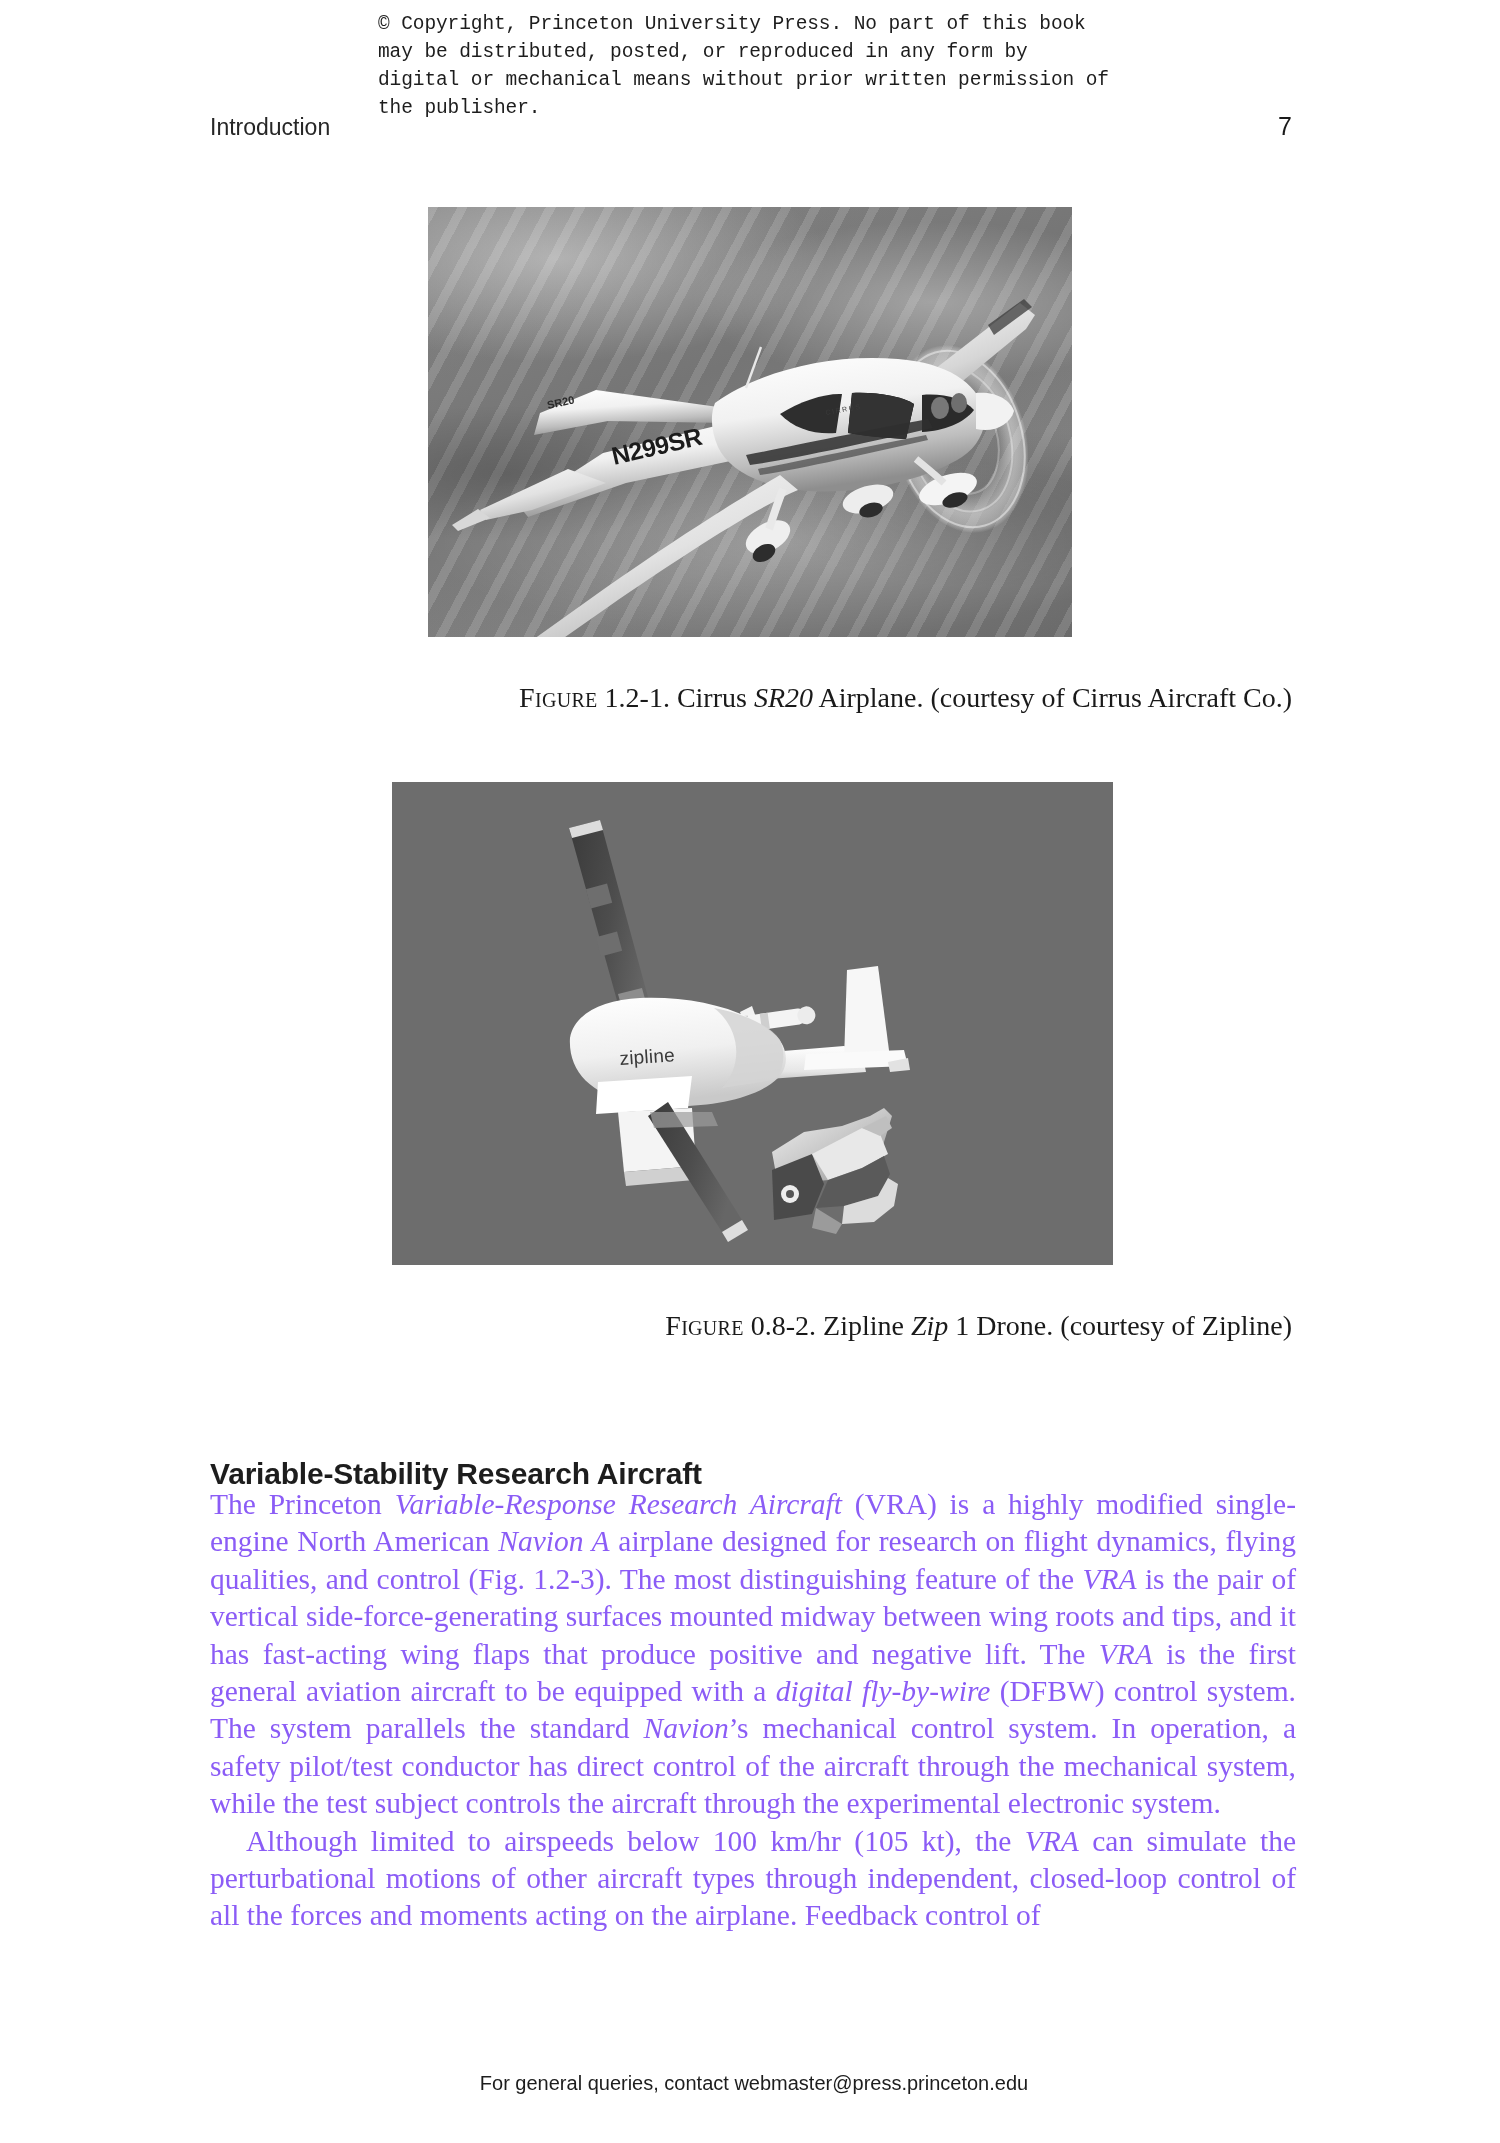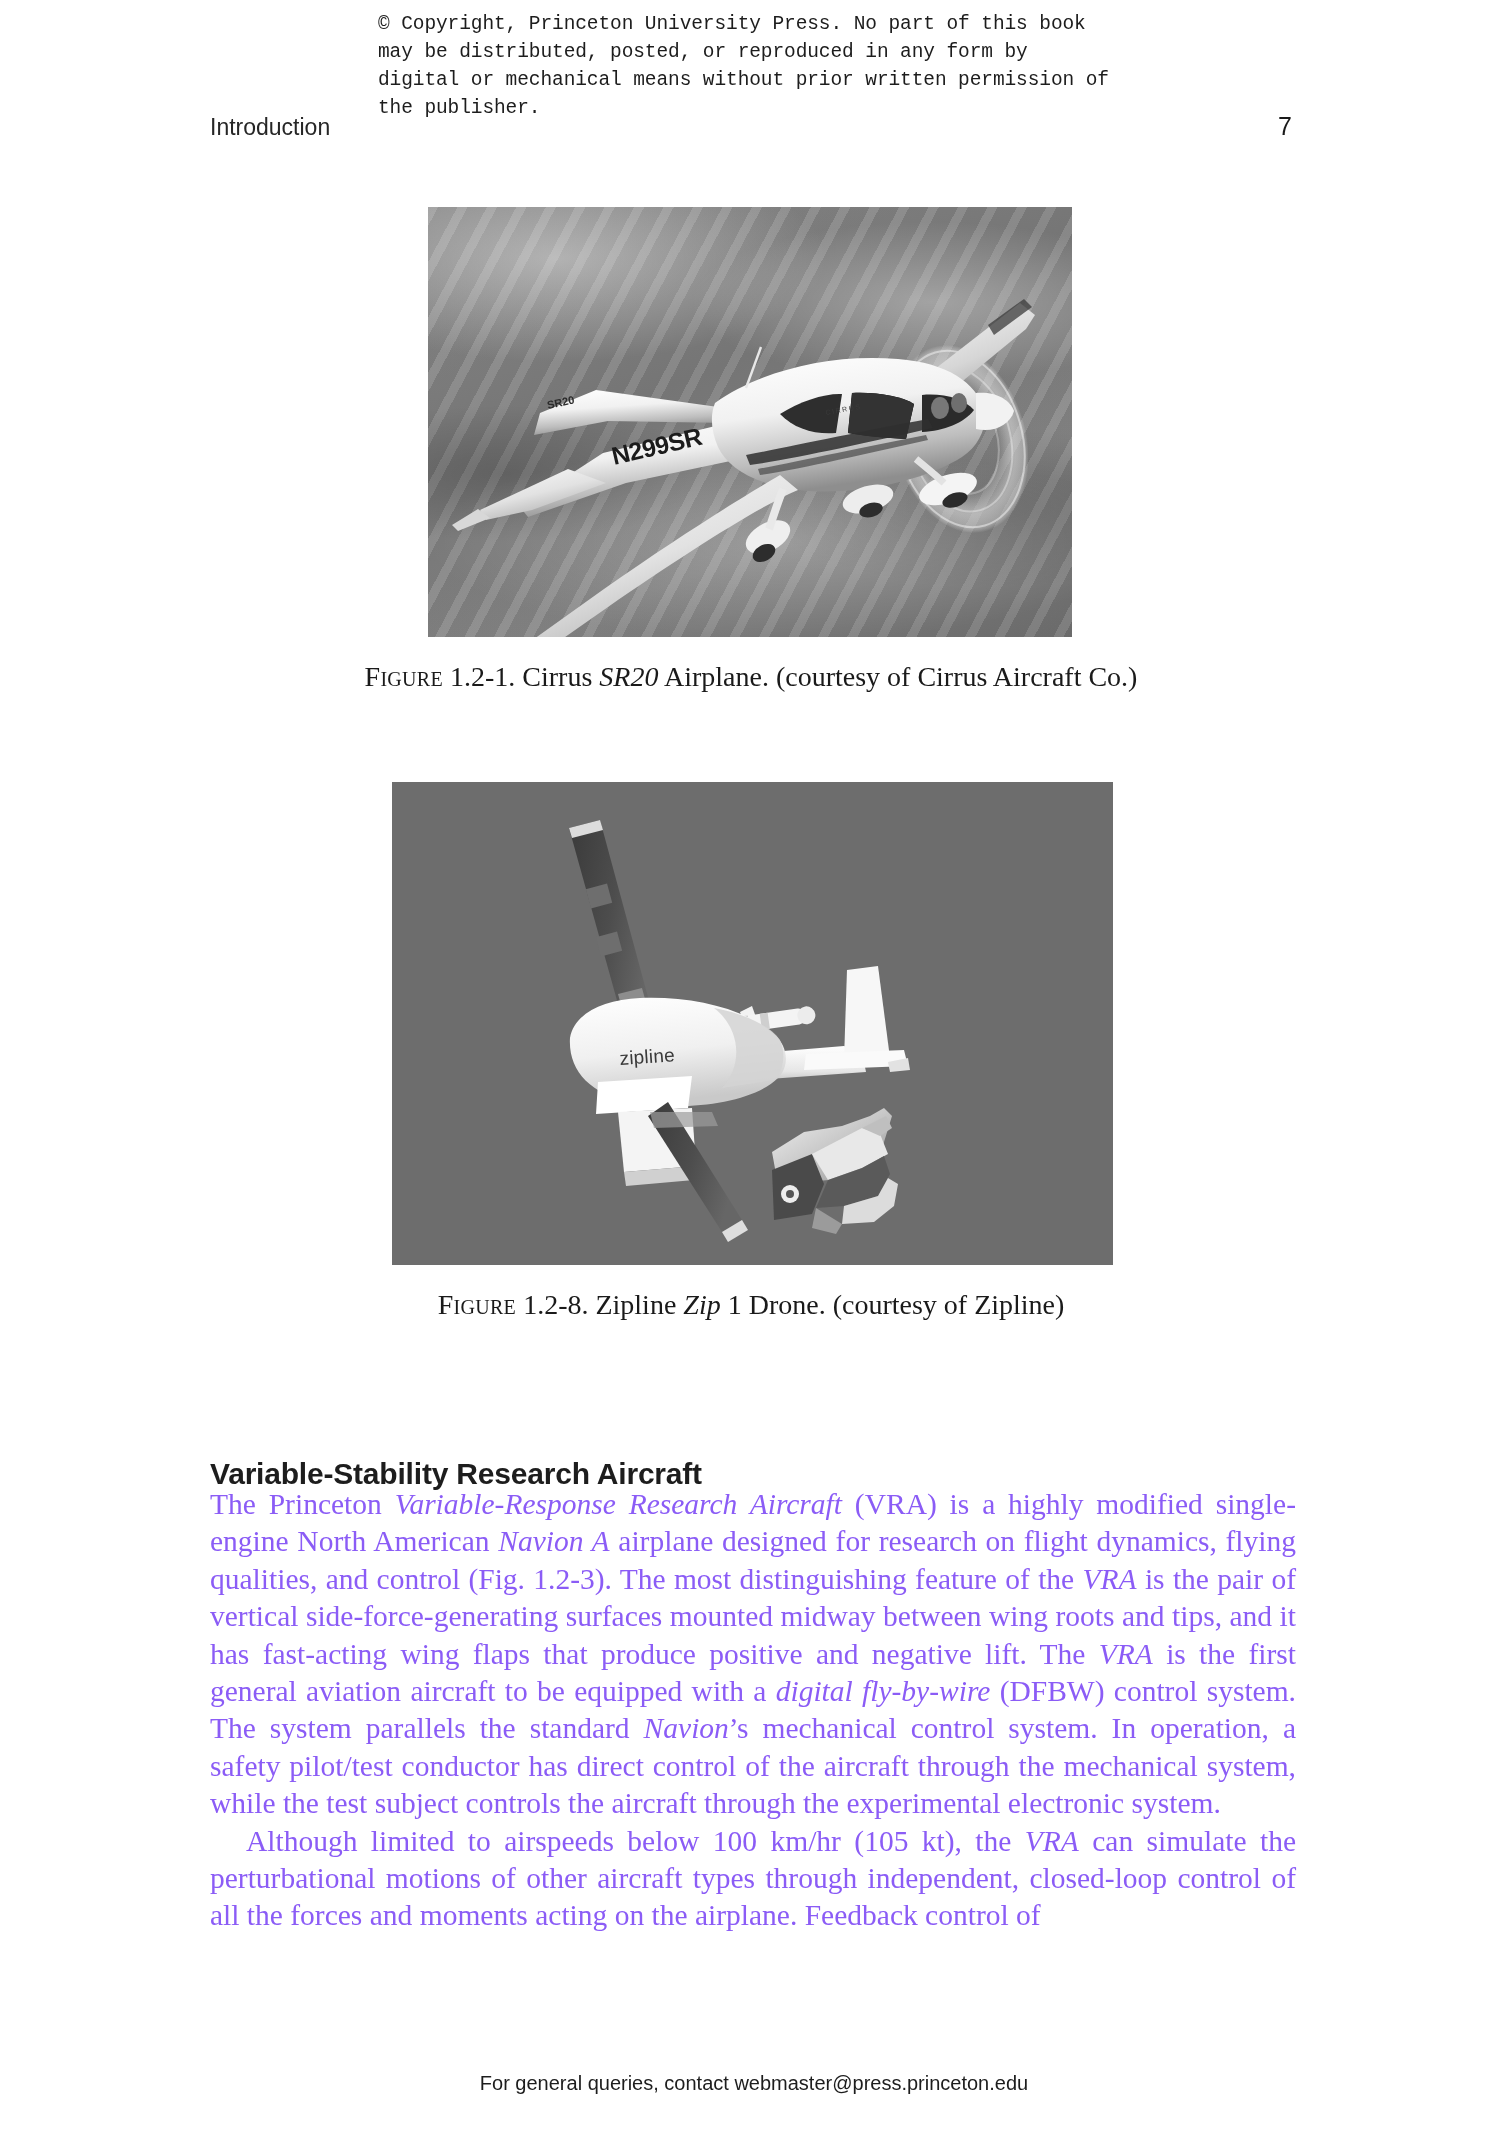--- a/index.html
+++ b/index.html
@@ -63,25 +63,26 @@
   }
   #fig2 .fig-frame {
     left: 392px; top: 782px; width: 721px; height: 483px;
     background: #6b6b6b;
   }
 
   .fig-caption {
     position: absolute;
     left: 210px;
     width: 1082px;
-    text-align: center;
+    text-align: right;
     font-family: "Liberation Serif", serif;
     font-size: 28px;
     color: #1a1a1a;
     white-space: nowrap;
+    margin-top: 21px;
   }
   #cap1 { top: 661px; }
   #cap2 { top: 1289px; }
   .smallcaps {
     font-variant: small-caps;
     letter-spacing: 0.3px;
   }
   .ital { font-style: italic; }
 
   
@@ -352,21 +353,21 @@
           <path d="M420,372 L470,346 L488,352 L496,372 L470,386 L436,398 Z" fill="#e8e8e8"></path>
           <path d="M470,346 L494,334 L500,346 L488,354 Z" fill="#bfbfbf"></path>
           <path d="M436,398 L470,386 L492,374 L498,392 L486,414 L452,424 L424,426 Z" fill="#5a5a5a"></path>
           <path d="M452,424 L486,414 L496,396 L506,402 L502,424 L482,440 L450,442 Z" fill="#dcdcdc"></path>
           <path d="M424,426 L450,442 L444,452 L420,446 Z" fill="#9b9b9b"></path>
         </g>
       </svg>
     </div>
 
     <div class="fig-caption" id="cap2">
-      <span class="smallcaps">Figure</span> <span>1.2-8.</span> <span>Zipline</span> <span class="ital">Zip</span> <span>1 Drone. (courtesy of Zipline)</span>
+      <span class="smallcaps">Figure</span> <span>0.8-2.</span> <span>Zipline</span> <span class="ital">Zip</span> <span>1 Drone. (courtesy of Zipline)</span>
     </div>
   </div>
 
   <h2 class="section-head">Variable-Stability Research Aircraft</h2>
 
   <div class="body" id="body-text">
       <p><span>The Princeton </span><span class="ital">Variable-Response Research Aircraft</span><span> (VRA) is a highly modified single-engine North American </span><span class="ital">Navion A</span><span> airplane designed for research on flight dynamics, flying qualities, and control (Fig. 1.2-3). The most distinguishing feature of the </span><span class="ital">VRA</span><span> is the pair of vertical side-force-generating surfaces mounted midway between wing roots and tips, and it has fast-acting wing flaps that produce positive and negative lift. The </span><span class="ital">VRA</span><span> is the first general aviation aircraft to be equipped with a </span><span class="ital">digital fly-by-wire</span><span> (DFBW) control system. The system parallels the standard </span><span class="ital">Navion</span><span>’s mechanical control system. In operation, a safety pilot/test conductor has direct control of the aircraft through the mechanical system, while the test subject controls the aircraft through the experimental electronic system.</span></p>
       <p class="indent"><span>Although limited to airspeeds below 100 km/hr (105 kt), the </span><span class="ital">VRA</span><span> can simulate the perturbational motions of other aircraft types through independent, closed-loop control of all the forces and moments acting on the airplane. Feedback control of</span></p>
     </div>
 

